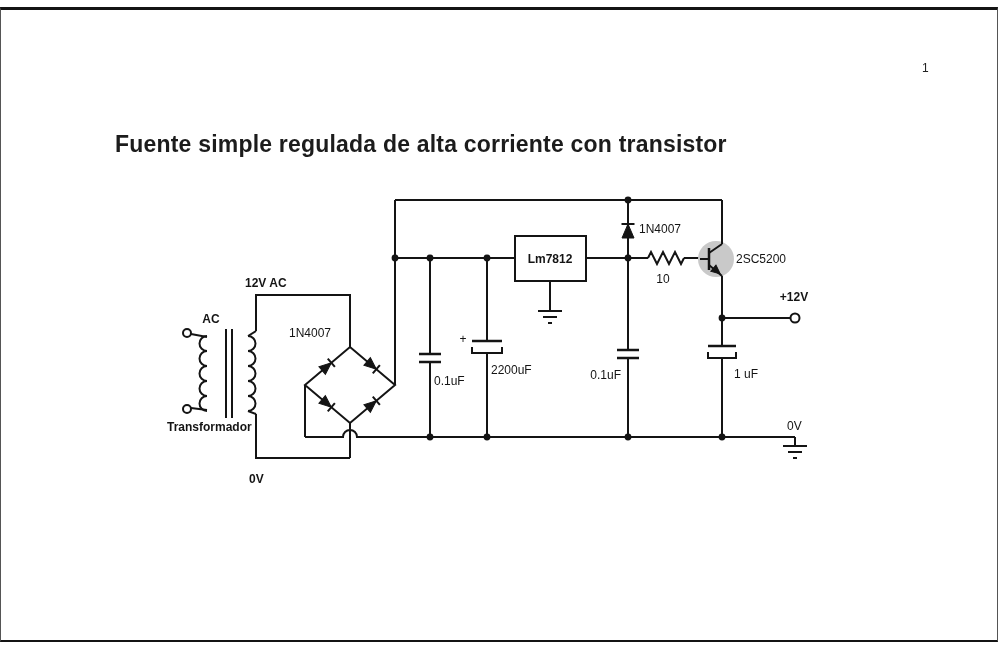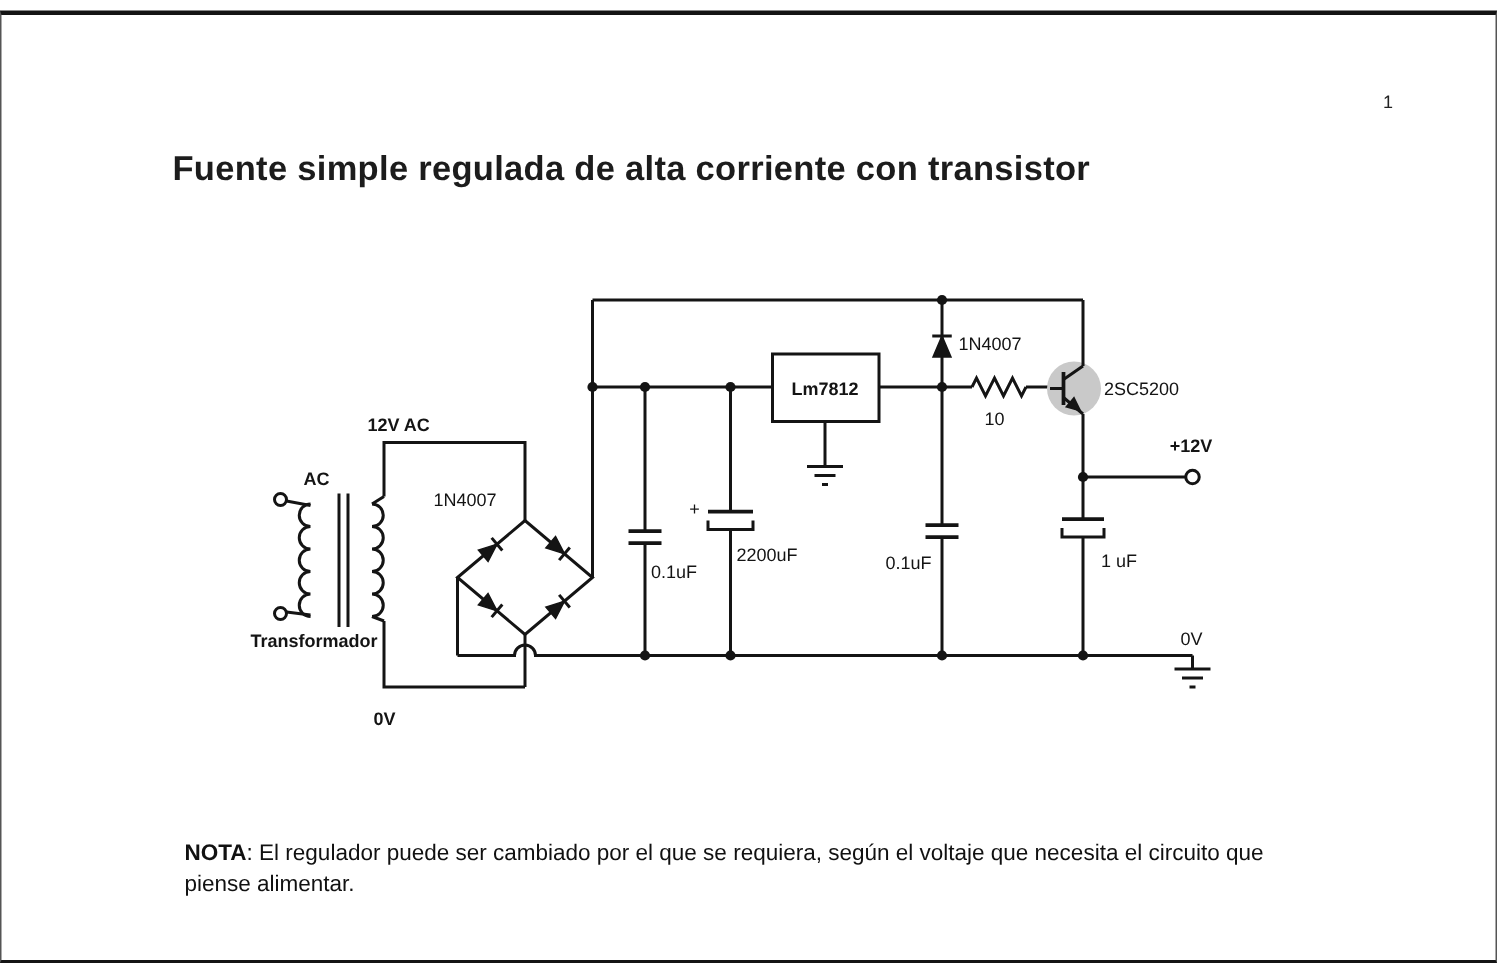--- a/index.html
+++ b/index.html
@@ -16,21 +16,21 @@
     border-top:3px solid #141414;
     border-bottom:2px solid #141414;
     box-sizing:border-box;
     pointer-events:none;
   }
   #page-number{
     position:absolute;left:922px;top:61px;
     font-size:12px;color:#222;
   }
   #doc-title{
-    position:absolute;left:115px;top:84px;
+    position:absolute;left:115px;top:116px;
     font-size:23px;font-weight:bold;color:#1c1c1c;
     letter-spacing:0.2px;white-space:nowrap;
   }
   #note{
     position:absolute;left:123px;top:543px;width:752px;
     font-size:15px;line-height:1.42;color:#111;
   }
   #note .b{font-weight:bold;}
   #circuit-svg{position:absolute;left:0;top:0;}
   .wire{stroke:#141414;stroke-width:2;fill:none;}
@@ -190,15 +190,14 @@
       <circle class="dot" cx="628" cy="258" r="3.4"></circle>
       <circle class="dot" cx="628" cy="200" r="3.4"></circle>
       <circle class="dot" cx="722" cy="318" r="3.4"></circle>
       <circle class="dot" cx="430" cy="437" r="3.4"></circle>
       <circle class="dot" cx="487" cy="437" r="3.4"></circle>
       <circle class="dot" cx="628" cy="437" r="3.4"></circle>
       <circle class="dot" cx="722" cy="437" r="3.4"></circle>
     </g>
   </svg>
 
-  <p id="note"><span class="b">NOTA</span><span>: El regulador puede ser cambiado por el que se requiera, según el voltaje que necesita el circuito que piense alimentar.</span></p>
 
 </div>
 
 </body></html>

